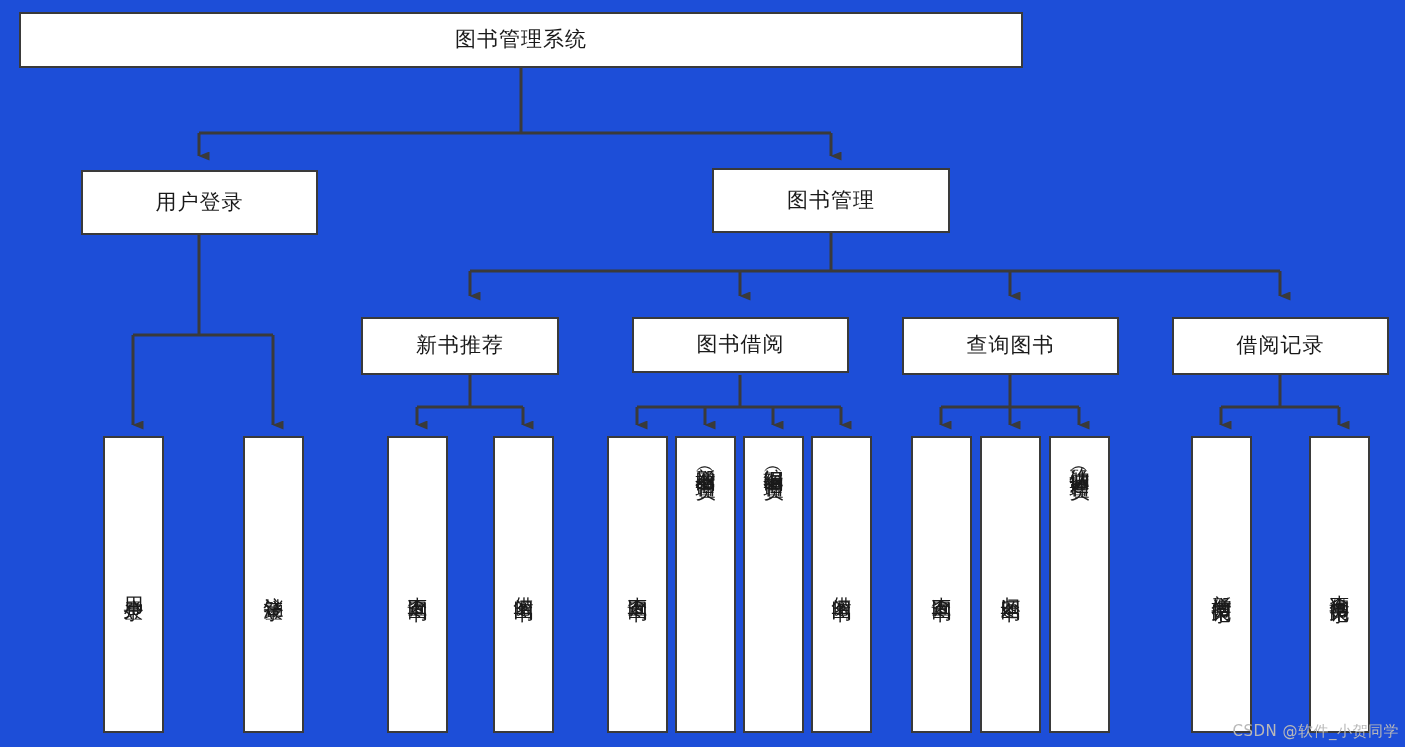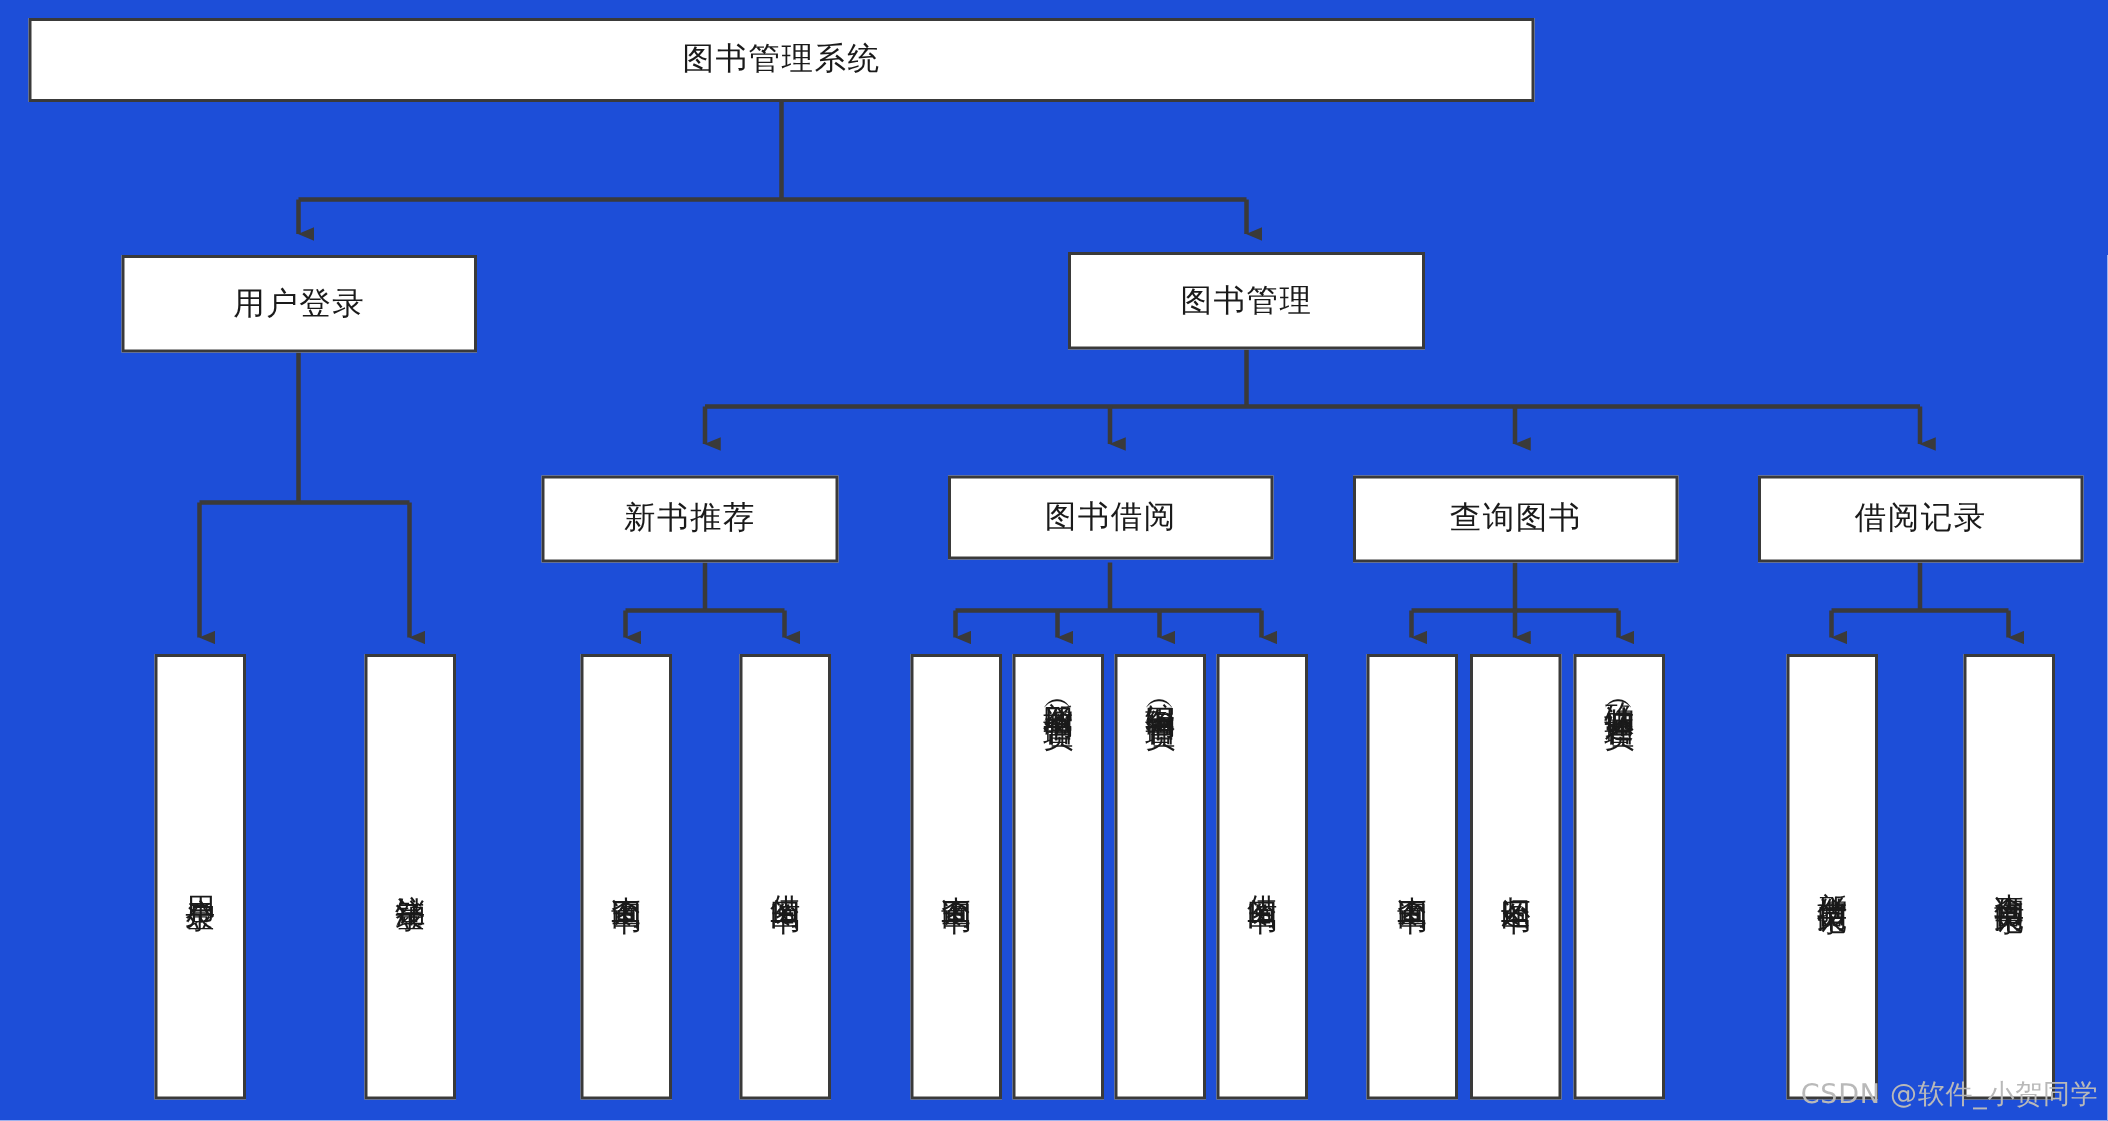--- a/index.html
+++ b/index.html
@@ -57,21 +57,21 @@
     max-height: 268px;
   }
   .node.leaf.vcenter {
     align-items: center;
     padding-top: 0;
   }
   .watermark {
     position: absolute;
     right: 6px;
     bottom: 6px;
-    font-size: 18px;
+    font-size: 15px;
     color: #b9b9b9;
     letter-spacing: 0.5px;
     white-space: nowrap;
     margin-top: 12px;
   }
 </style>
 </head>
 <body>
 
 <div id="canvas">

